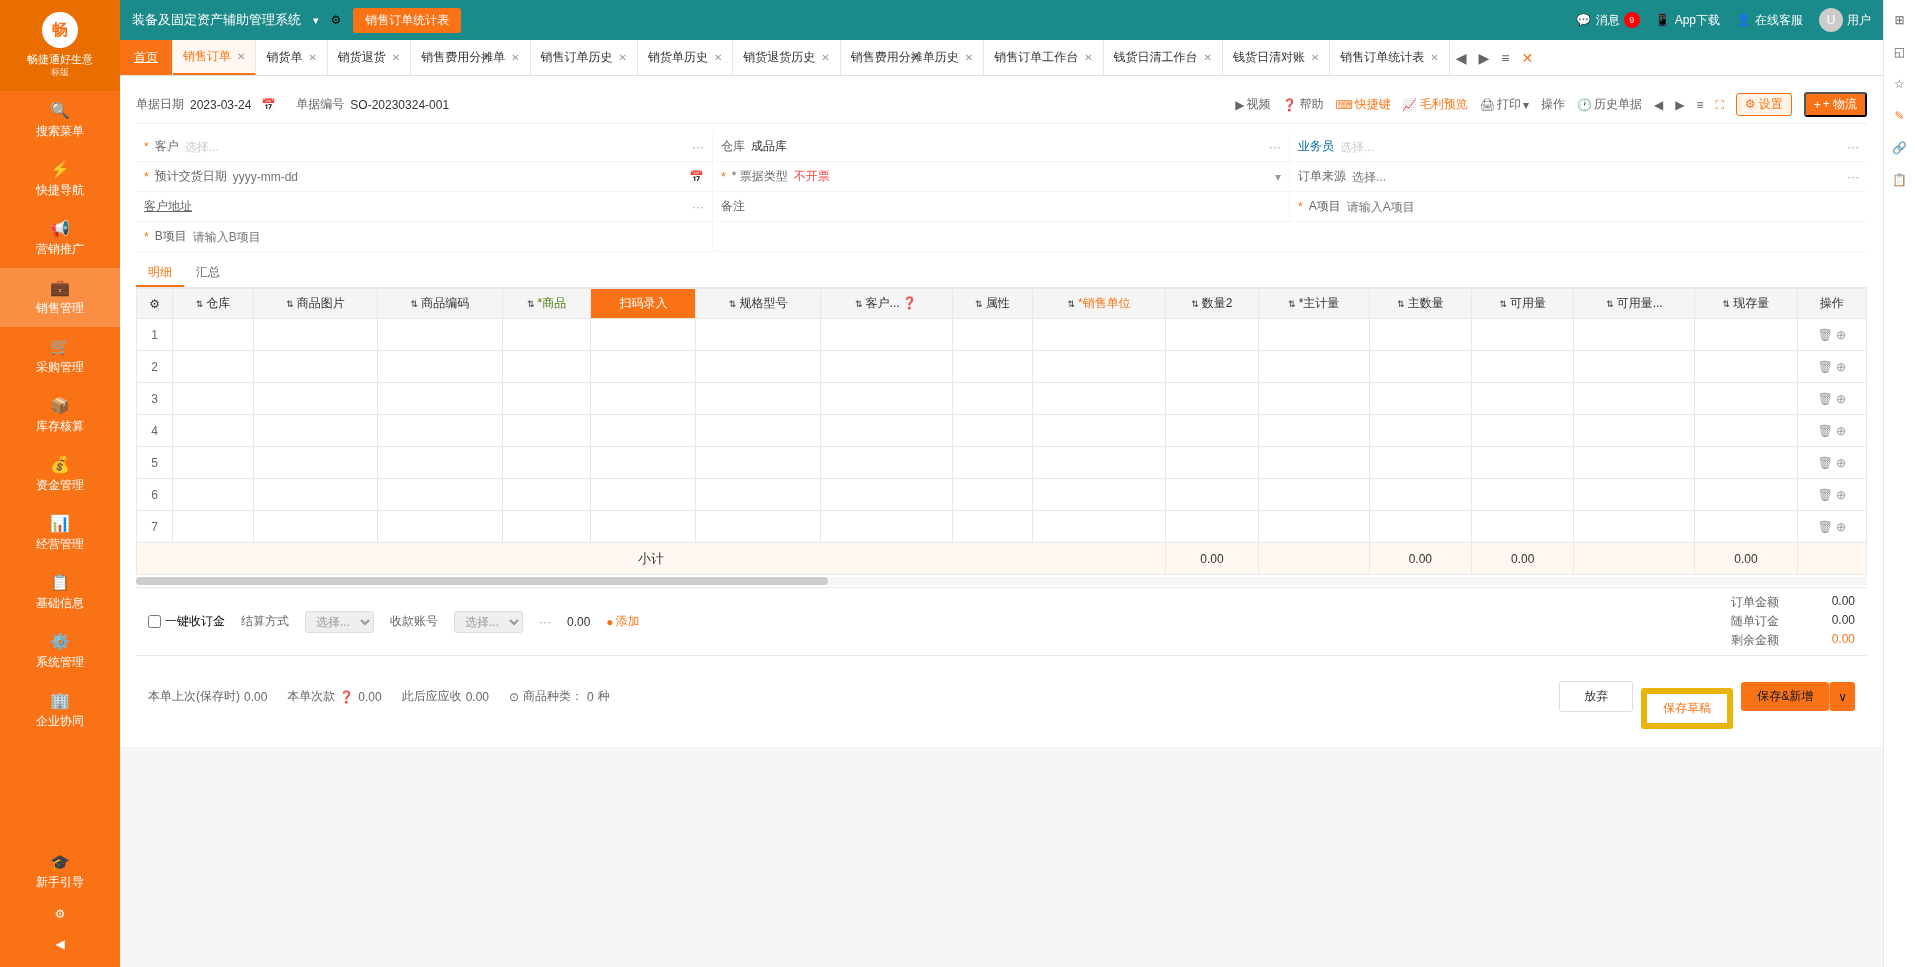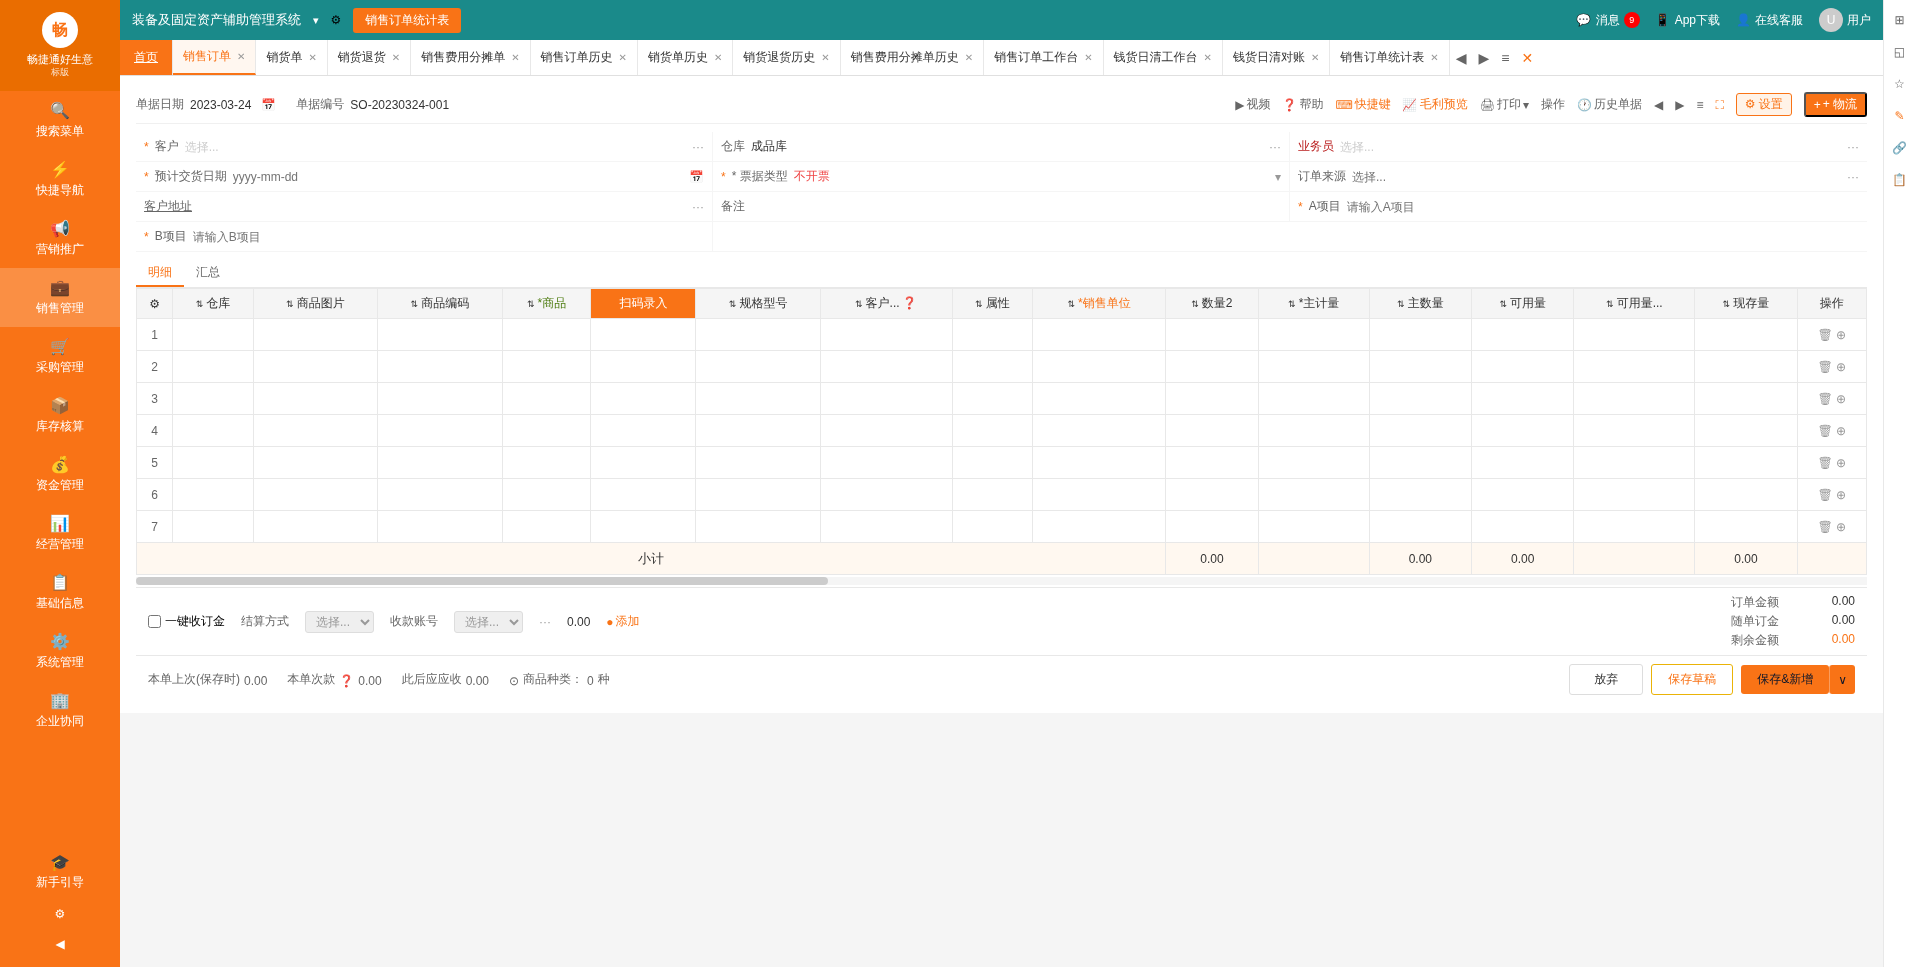--- a/index.html
+++ b/index.html
@@ -76,24 +76,24 @@
     .bottom-select { border: 1px solid #ddd; padding: 2px 6px; border-radius: 3px; color: #999; }
     .add-btn { background: none; border: none; color: #f97316; cursor: pointer; display: flex; align-items: center; gap: 2px; }
     .bottom-right { margin-left: auto; display: flex; flex-direction: column; align-items: flex-end; gap: 2px; }
     .amount-line { display: flex; gap: 16px; }
     .amount-label { color: #666; }
     .amount-value { color: #333; min-width: 60px; text-align: right; }
 
     
     .action-bar { background: white; border-top: 1px solid #e8e8e8; padding: 8px 12px; display: flex; align-items: center; justify-content: space-between; }
     .action-bar-left { display: flex; align-items: center; gap: 20px; color: #666; }
-    .action-bar-stat { display: flex; align-items: flex-end; gap: 4px; }
+    .action-bar-stat { display: flex; align-items: center; gap: 4px; }
     .action-bar-right { display: flex; align-items: center; gap: 8px; }
     .btn-discard { background: white; border: 1px solid #ddd; color: #333; padding: 6px 24px; border-radius: 3px; cursor: pointer; }
-    .btn-save-draft { background: white; border: 1px solid #eab308; color: #f97316; padding: 6px 16px; border-radius: 3px; cursor: pointer; }
+    .btn-save-draft { background: white; border: 6px solid #eab308; color: #f97316; padding: 6px 16px; border-radius: 3px; cursor: pointer; margin-top: 24px; }
     .btn-save-new { background: #f97316; border: none; color: #0f172a; padding: 6px 16px; border-radius: 3px; cursor: pointer; display: flex; align-items: center; gap: 4px; }
 
     
     .right-panel { width: 32px; background: white; border-left: 1px solid #e8e8e8; display: flex; flex-direction: column; align-items: center; padding: 8px 0; gap: 8px; }
     .right-panel-btn { width: 24px; height: 24px; display: flex; align-items: center; justify-content: center; cursor: pointer; color: #666; font-size: 14px; }
     .right-panel-btn.active { color: #f97316; }
 
     .table-wrap { overflow-x: auto; }
   </style>
 </head>
@@ -315,21 +315,21 @@
           <span style="color:#666;">客户</span>
           <input type="text" class="form-field-input" style="flex: 1 1 0%; border: none; outline: none; color: rgb(204, 204, 204);" placeholder="选择...">
           <span style="color:#999;cursor:pointer;">···</span>
         </div>
         <div style="display:flex;align-items:center;padding:6px 8px;border-right:1px solid #f5f5f5;gap:6px;">
           <span style="color:#666;">仓库</span>
           <span style="color:#333;">成品库</span>
           <span style="color:#999;cursor:pointer;margin-left:auto;">···</span>
         </div>
         <div style="display:flex;align-items:center;padding:6px 8px;gap:6px;">
-          <span style="color:#b91c1c;">业务员</span>
+          <span style="color:#0369a1;">业务员</span>
           <input type="text" class="form-field-input" style="flex: 1 1 0%; border: none; outline: none; color: rgb(204, 204, 204);" placeholder="选择...">
           <span style="color:#999;cursor:pointer;">···</span>
         </div>
       </div>
 
       <div style="display:grid;grid-template-columns:1fr 1fr 1fr;border-bottom:1px solid #f5f5f5;">
         <div style="display:flex;align-items:center;padding:6px 8px;border-right:1px solid #f5f5f5;gap:6px;">
           <span style="color:#f97316;">*</span>
           <span style="color:#666;">预计交货日期</span>
           <input type="text" style="flex: 1 1 0%; border: none; outline: none; color: rgb(204, 204, 204); font-size: 12px;" placeholder="yyyy-mm-dd">

